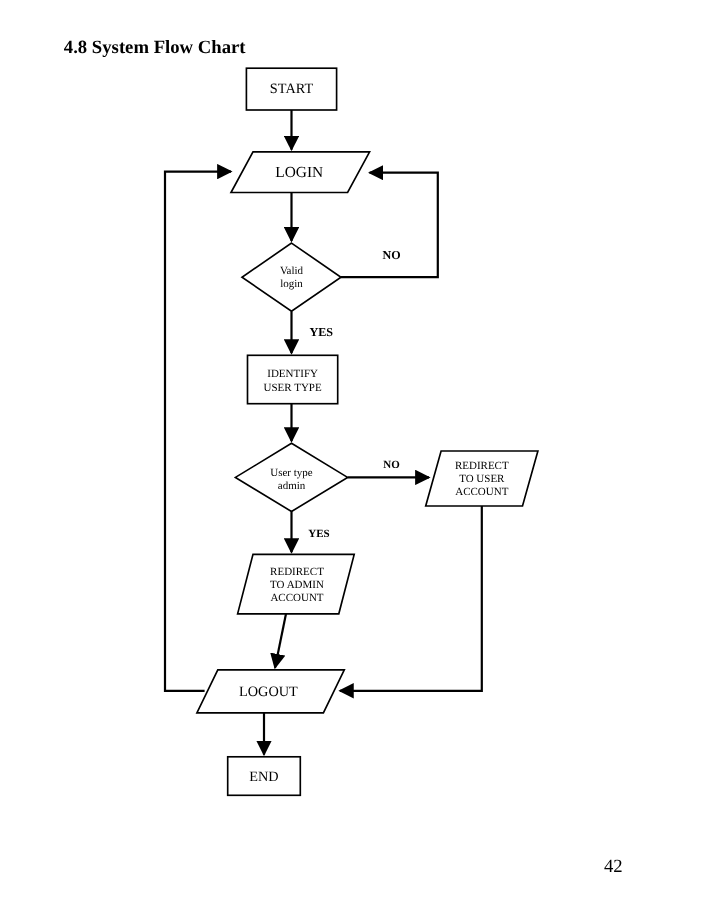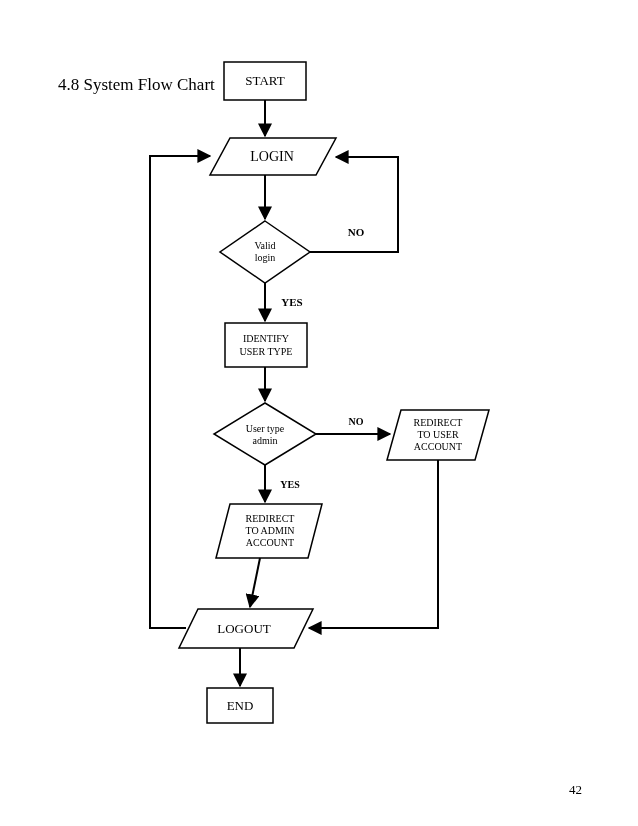--- a/index.html
+++ b/index.html
@@ -10,28 +10,27 @@
     background: #fff;
     font-family: "Times New Roman", Times, serif;
     color: #000;
     position: relative;
   }
   .heading {
     position: absolute;
     left: 58px;
     top: 33px;
     font-size: 17px;
-    font-weight: normal;
-    margin-top: 42px;
+    font-weight: bold;
   }
   .page-num {
     position: absolute;
-    right: 56px;
+    right: 72px;
     bottom: 28px;
-    font-size: 13px;
+    font-size: 17px;
   }
   svg {
     position: absolute;
     left: 0;
     top: 0;
   }
   .box-label {
     font-family: "Times New Roman", Times, serif;
     text-anchor: middle;
     dominant-baseline: middle;

